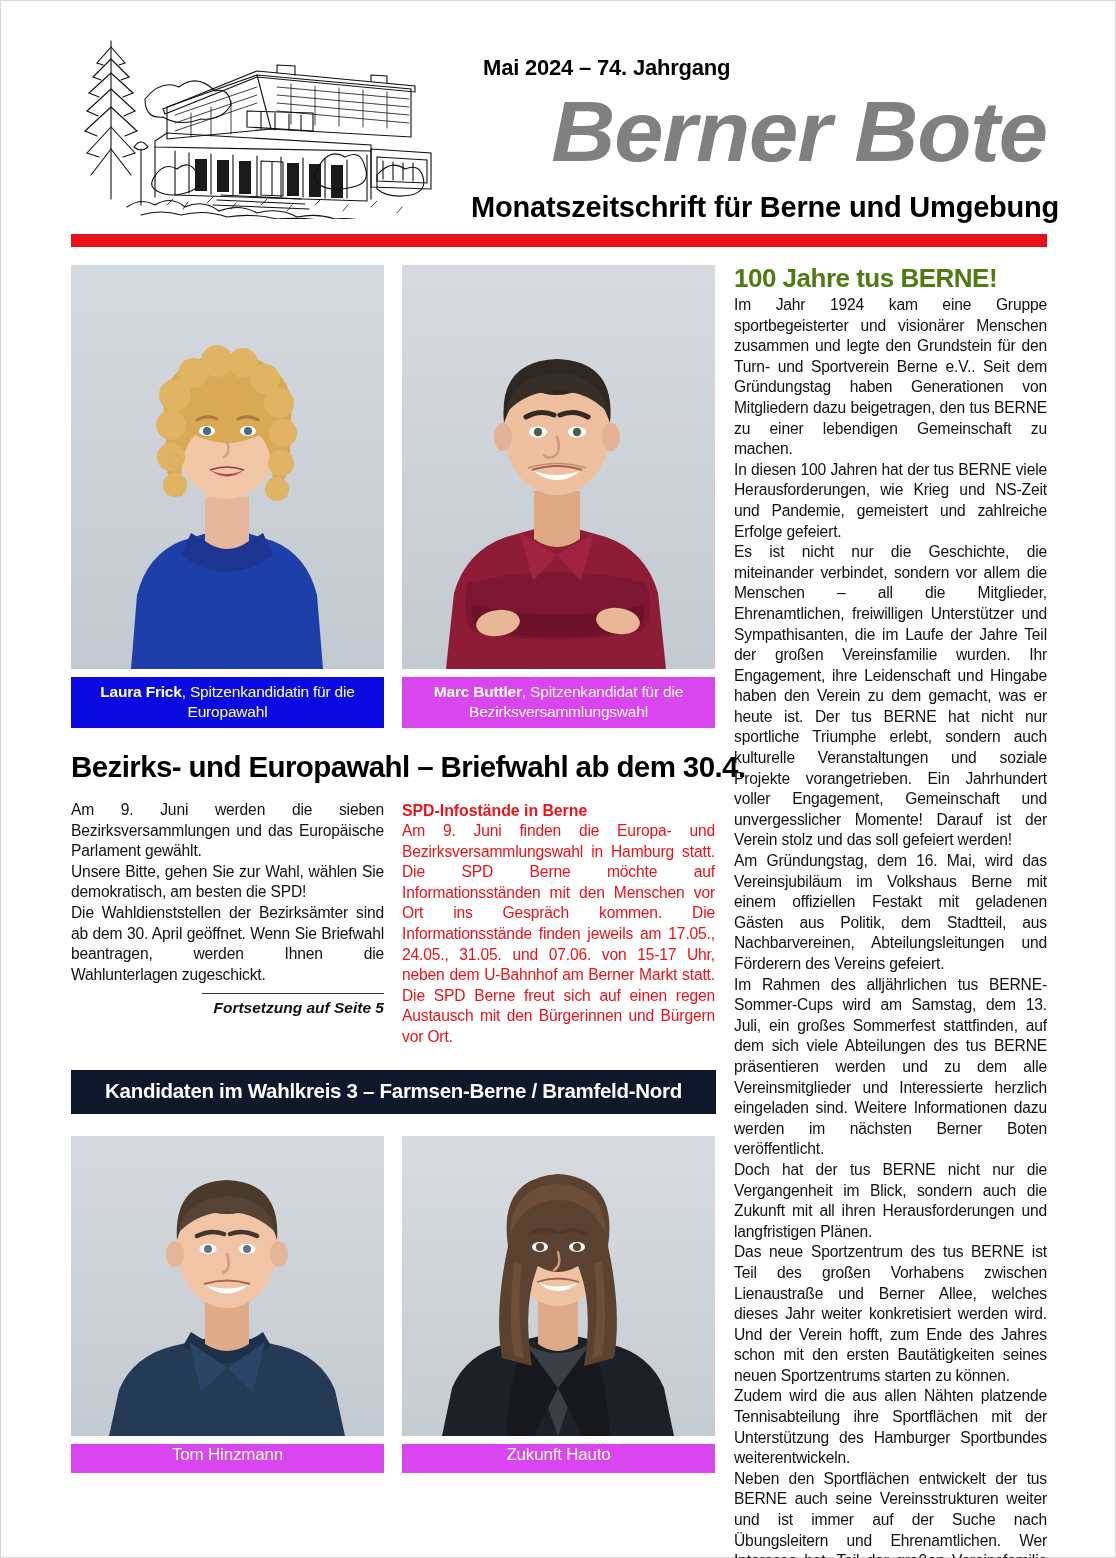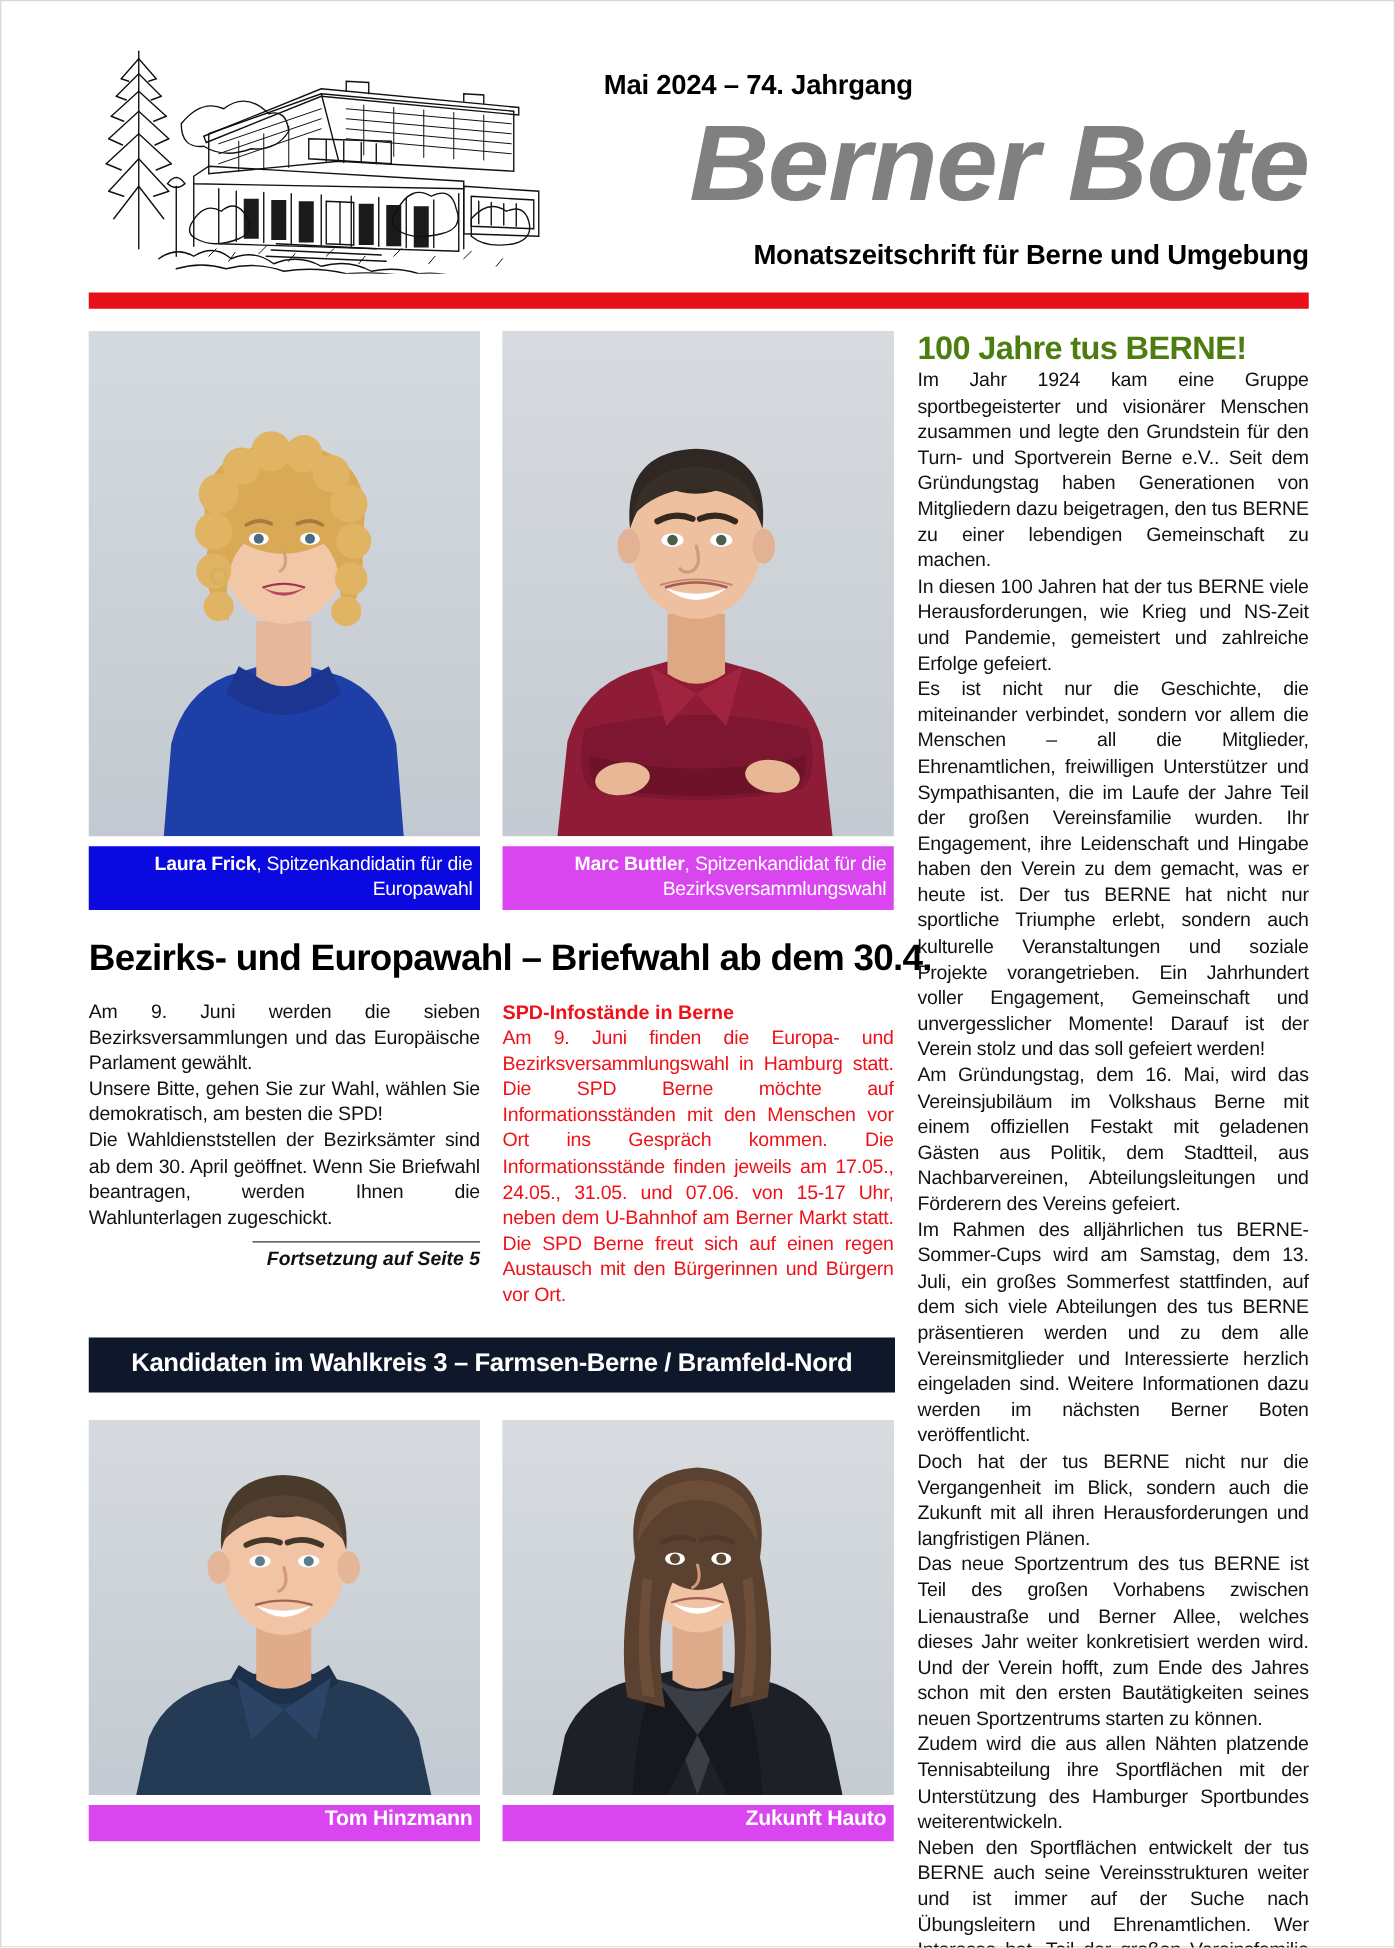--- a/index.html
+++ b/index.html
@@ -72,21 +72,21 @@
     transform: scaleX(1.03);
     transform-origin: right center;
   }
 
   .paper-subtitle {
     position: absolute;
     left: 0;
     top: 162px;
     width: 576px;
     text-align: right;
-    font-size: 22px;
+    font-size: 29px;
     font-weight: bold;
     color: #000;
     letter-spacing: -0.2px;
     white-space: nowrap;
   }
 
   .red-rule {
     position: absolute;
     left: 70px;
     top: 233px;
@@ -116,33 +116,33 @@
     background: #ccd2d8;
     position: relative;
     overflow: hidden;
   }
   .portrait.small { height: 300px; }
   .portrait svg { display: block; width: 100%; height: 100%; }
 
   .caption-bar {
     margin-top: 8px;
     padding: 5px 6px 6px;
-    text-align: right;
+    text-align: center;
     color: #ffffff;
     font-size: 15.5px;
     line-height: 20px;
     letter-spacing: -0.2px;
   }
   .caption-bar.blue { background: #0a0ae0; }
   .caption-bar.red  { background: #d946ef; }
   .caption-bar b { font-weight: bold; }
 
   .caption-bar.solo {
     font-size: 17px;
-    font-weight: bold;
+    font-weight: normal;
     padding: 1px 6px 8px;
   }
 
   
   .section-headline {
     margin-top: 22px;
     font-size: 29.5px;
     font-weight: bold;
     color: #000;
     letter-spacing: -0.6px;

